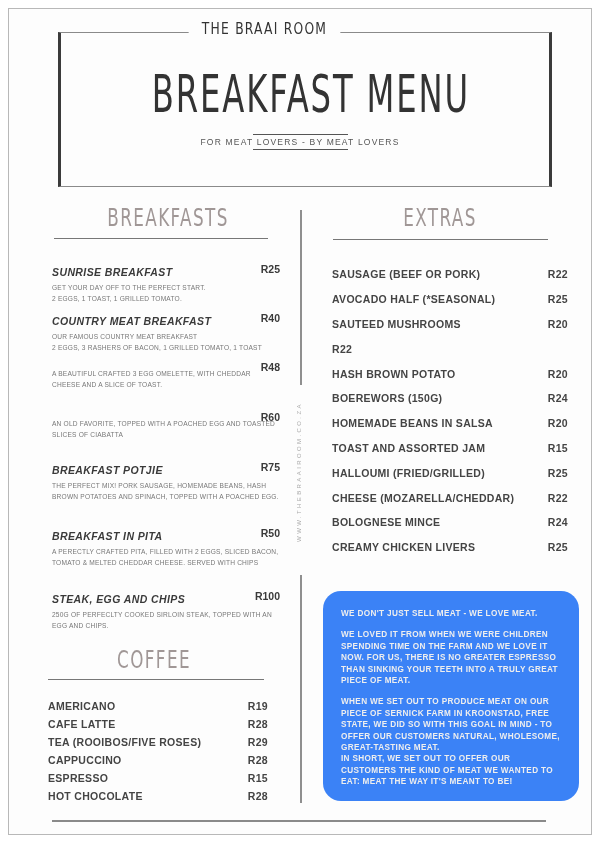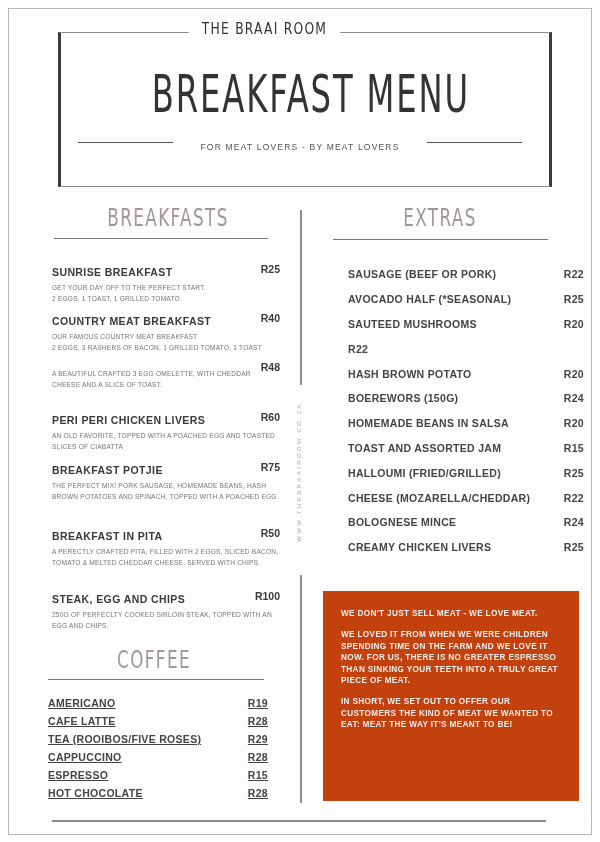--- a/index.html
+++ b/index.html
@@ -25,77 +25,77 @@
       font-family: "DejaVu Sans", sans-serif; font-size: 15px; letter-spacing: 1.5px;
       color: #333; transform: scaleX(0.82); transform-origin: center;
     }
     .main-title {
       position: absolute; left: 58px; width: 494px; top: 64px; text-align: center;
       font-family: "DejaVu Sans", sans-serif; font-size: 52px; font-weight: normal;
       letter-spacing: 3px; color: #333;
       transform: scaleX(0.62); transform-origin: center; white-space: nowrap;
     }
     .tagline-row {
-      position: absolute; left: 78px; width: 444px; top: 142px; height: 16px;
-      display: flex; justify-content: space-between;
+      position: absolute; left: 78px; width: 444px; top: 134px; height: 16px;
+      display: flex; align-items: center; justify-content: space-between; flex-direction: column;
     }
     .tagline-row .rule { height: 1px; background: #555; width: 95px; }
     .tagline {
       font-size: 8.5px; letter-spacing: 1.2px; color: #555; white-space: nowrap;
     }
 
     
     .section-heading {
       position: absolute; text-align: center;
       font-family: "DejaVu Sans", sans-serif; font-size: 24px; letter-spacing: 2px;
       color: #a09796; transform: scaleX(0.7); transform-origin: center; white-space: nowrap;
     }
     .heading-rule { position: absolute; height: 1px; background: #777; }
 
     
     .bf-item { position: absolute; left: 52px; width: 228px; }
     .bf-name {
-      font-size: 10.5px; font-weight: bold; letter-spacing: 0.4px; color: #3a3a3a; white-space: nowrap;
+      font-size: 10.5px; font-weight: bold; letter-spacing: 0.4px; color: #3a3a3a; white-space: nowrap; font-style: italic;
     }
     .bf-price {
       position: absolute; right: 0; top: -3px; font-size: 10.5px; font-weight: bold; color: #3a3a3a;
     }
     .bf-desc {
       margin-top: 4px; font-size: 6.6px; line-height: 11px; color: #777; letter-spacing: 0.2px;
       text-transform: uppercase;
     }
 
     
     .coffee-list { position: absolute; left: 48px; top: 697px; width: 220px; }
     .coffee-row {
-      display: flex; justify-content: space-between; height: 18px; align-items: flex-start;
-      font-size: 10.5px; font-weight: bold; letter-spacing: 0.3px; color: #444; text-decoration: underline;
-    }
-
-    
-    .extras-list { position: absolute; left: 348px; top: 262px; width: 236px; }
+      display: flex; justify-content: space-between; height: 18px; align-items: center;
+      font-size: 10.5px; font-weight: bold; letter-spacing: 0.3px; color: #444;
+    }
+
+    
+    .extras-list { position: absolute; left: 332px; top: 262px; width: 236px; }
     .extra-row {
       display: flex; justify-content: space-between; height: 24.8px; align-items: center;
       font-size: 10.5px; font-weight: bold; letter-spacing: 0.3px; color: #444;
     }
     .extra-row .price { padding-right: 0; }
 
     
     .v-rule { position: absolute; left: 300px; width: 1.5px; background: #8f8f8f; }
     .v-url {
       position: absolute; left: 300px; top: 472px; width: 170px; height: 8px;
       transform: translate(-50%, -50%) rotate(-90deg);
       font-size: 6px; letter-spacing: 2.4px; color: #aaa; text-align: center; white-space: nowrap;
     }
 
     
     .about-box {
       position: absolute; left: 323px; top: 591px; width: 256px; height: 210px;
-      background: #c2410c; padding: 17px 18px 0 18px; color: #eeeeee;
-      font-size: 8.2px; line-height: 11.4px; letter-spacing: 0.35px; font-weight: bold;
+      background: #3b82f6; padding: 17px 18px 0 18px; color: #eeeeee;
+      font-size: 8.2px; line-height: 11.4px; letter-spacing: 0.35px; font-weight: bold; border-radius: 18px;
     }
     .about-box p { margin-bottom: 10px; }
 
     .bottom-rule { position: absolute; left: 52px; top: 820px; width: 494px; height: 1.5px; background: #8a8a8a; }
   </style>
 </head>
 <body>
 
 <div class="page-border"></div>
 
@@ -126,21 +126,20 @@
   <div class="bf-desc" style="white-space:pre-line;">OUR FAMOUS COUNTRY MEAT BREAKFAST
 2 EGGS, 3 RASHERS OF BACON, 1 GRILLED TOMATO, 1 TOAST</div>
 </div>
 
 <div class="bf-item" style="top:364px;">
   <div class="bf-price">R48</div>
   <div class="bf-desc">A BEAUTIFUL CRAFTED 3 EGG OMELETTE, WITH CHEDDAR CHEESE AND A SLICE OF TOAST.</div>
 </div>
 
 <div class="bf-item" style="top:414px;">
-  <div class="bf-name">PERI PERI CHICKEN LIVERS</div>
   <div class="bf-price">R60</div>
   <div class="bf-desc">AN OLD FAVORITE, TOPPED WITH A POACHED EGG AND TOASTED SLICES OF CIABATTA</div>
 </div>
 
 <div class="bf-item" style="top:464px;">
   <div class="bf-name">BREAKFAST POTJIE</div>
   <div class="bf-price">R75</div>
   <div class="bf-desc">THE PERFECT MIX! PORK SAUSAGE, HOMEMADE BEANS, HASH BROWN POTATOES AND SPINACH, TOPPED WITH A POACHED EGG.</div>
 </div>
 
@@ -239,16 +238,17 @@
   </div>
   <div class="extra-row">
     <span>CREAMY CHICKEN LIVERS</span>
     <span class="price">R25</span>
   </div>
 </div>
 
 <div class="about-box">
   <p>WE DON'T JUST SELL MEAT - WE LOVE MEAT.</p>
   <p>WE LOVED IT FROM WHEN WE WERE CHILDREN SPENDING TIME ON THE FARM AND WE LOVE IT NOW. FOR US, THERE IS NO GREATER ESPRESSO THAN SINKING YOUR TEETH INTO A TRULY GREAT PIECE OF MEAT.</p>
+  <p style="margin-bottom:0;">WHEN WE SET OUT TO PRODUCE MEAT ON OUR PIECE OF SERNICK FARM IN KROONSTAD, FREE STATE, WE DID SO WITH THIS GOAL IN MIND - TO OFFER OUR CUSTOMERS NATURAL, WHOLESOME, GREAT-TASTING MEAT.</p>
   <p>IN SHORT, WE SET OUT TO OFFER OUR CUSTOMERS THE KIND OF MEAT WE WANTED TO EAT: MEAT THE WAY IT'S MEANT TO BE!</p>
 </div>
 
 <div class="bottom-rule"></div>
 
 </body></html>

